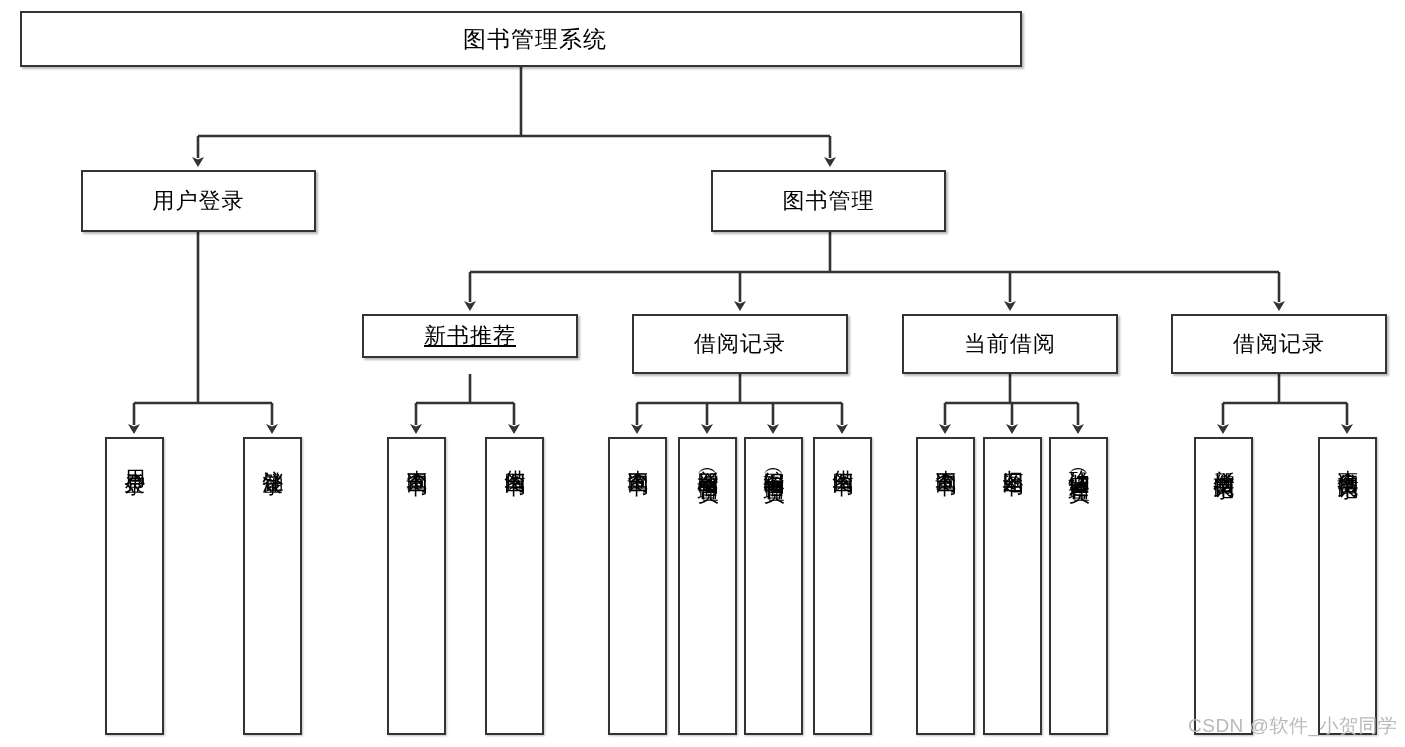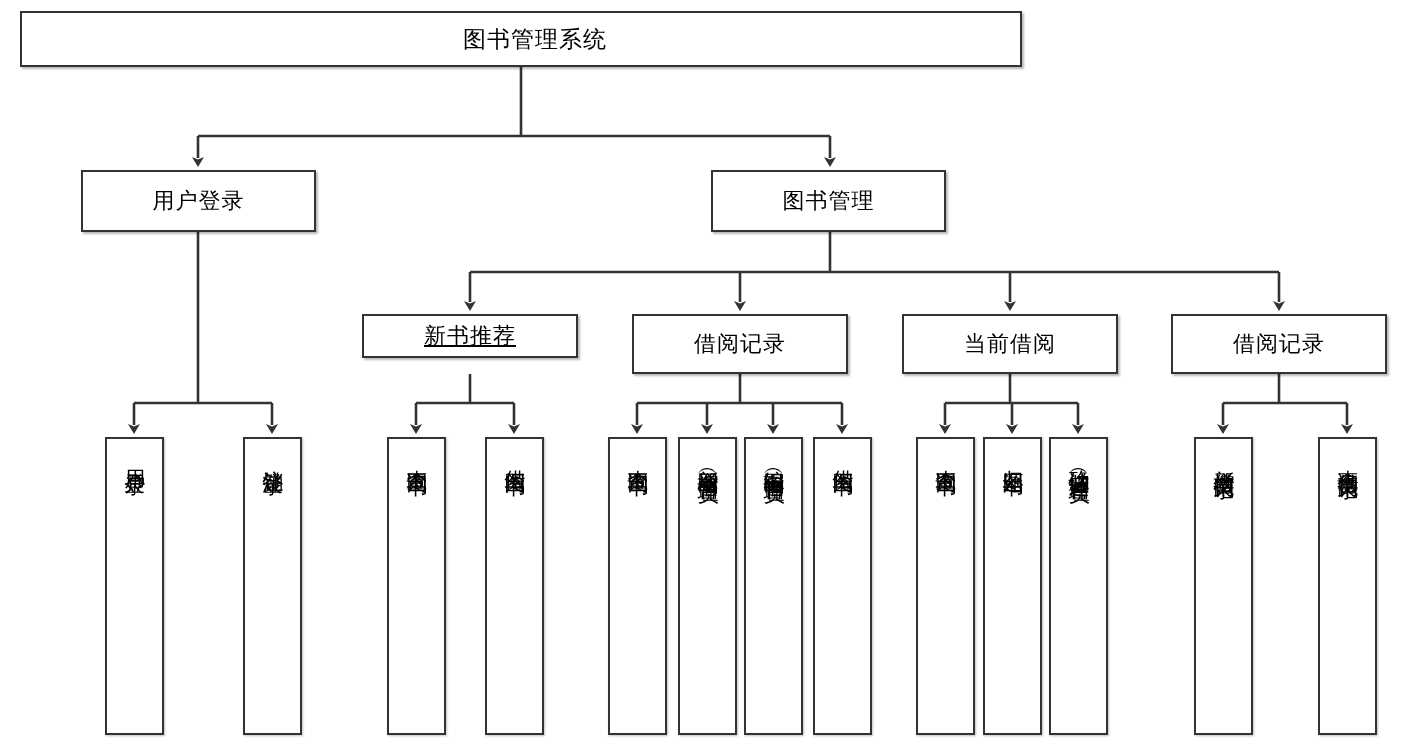--- a/index.html
+++ b/index.html
@@ -185,14 +185,15 @@
     <span class="label">确认归还（管理员）</span>
   </div>
 
   <div class="node vertical" style="left:1194px; top:437px; width:59px; height:298px;">
     <span class="label">新增借阅记录</span>
   </div>
   <div class="node vertical" style="left:1318px; top:437px; width:59px; height:298px;">
     <span class="label">查询借阅记录</span>
   </div>
 
+  <div id="watermark">CSDN @软件_小贺同学</div>
 
 </div>
 
 </body></html>

